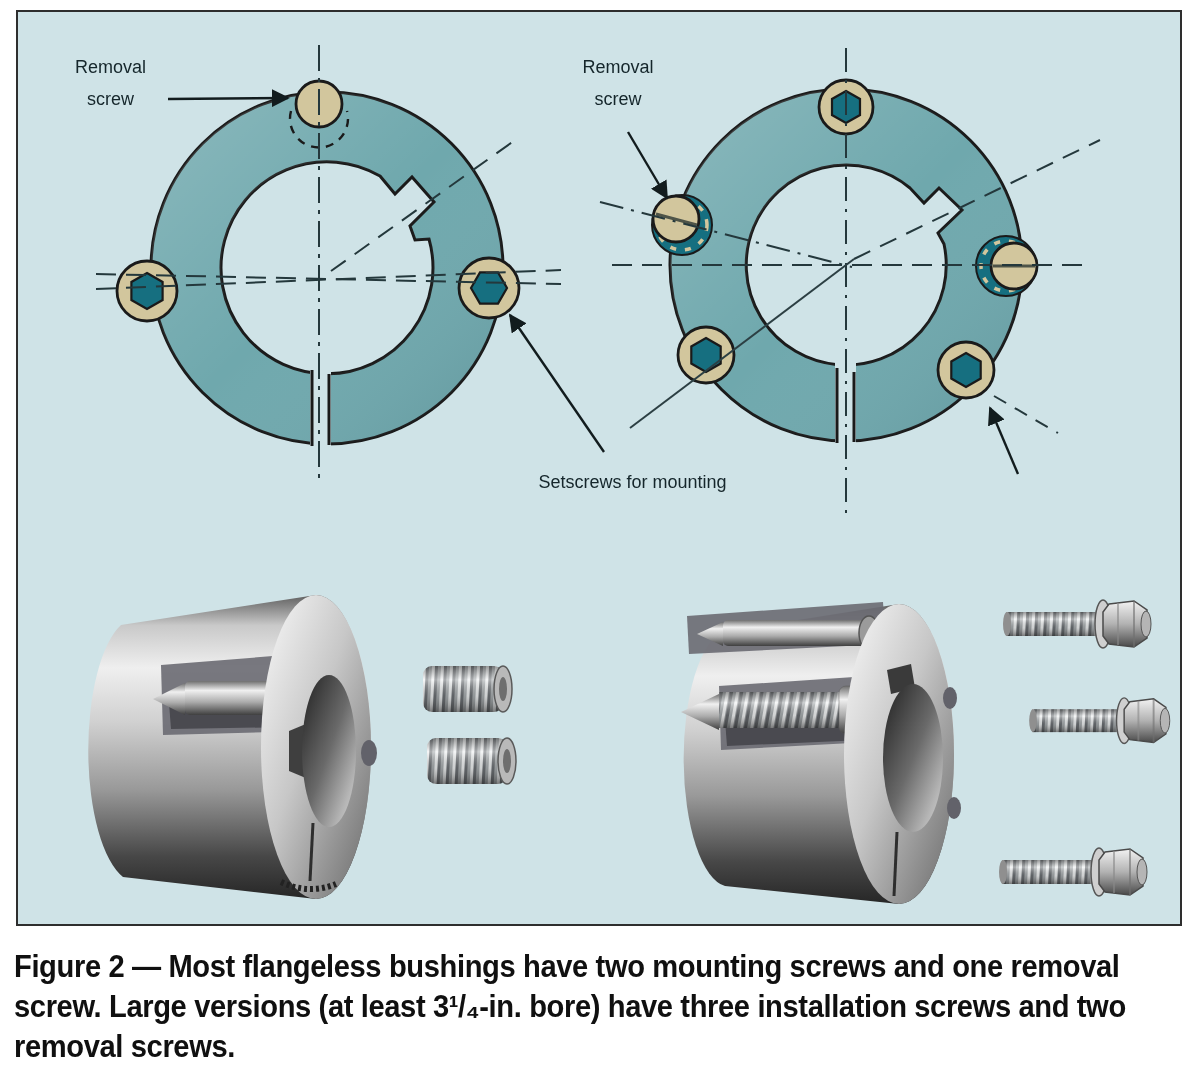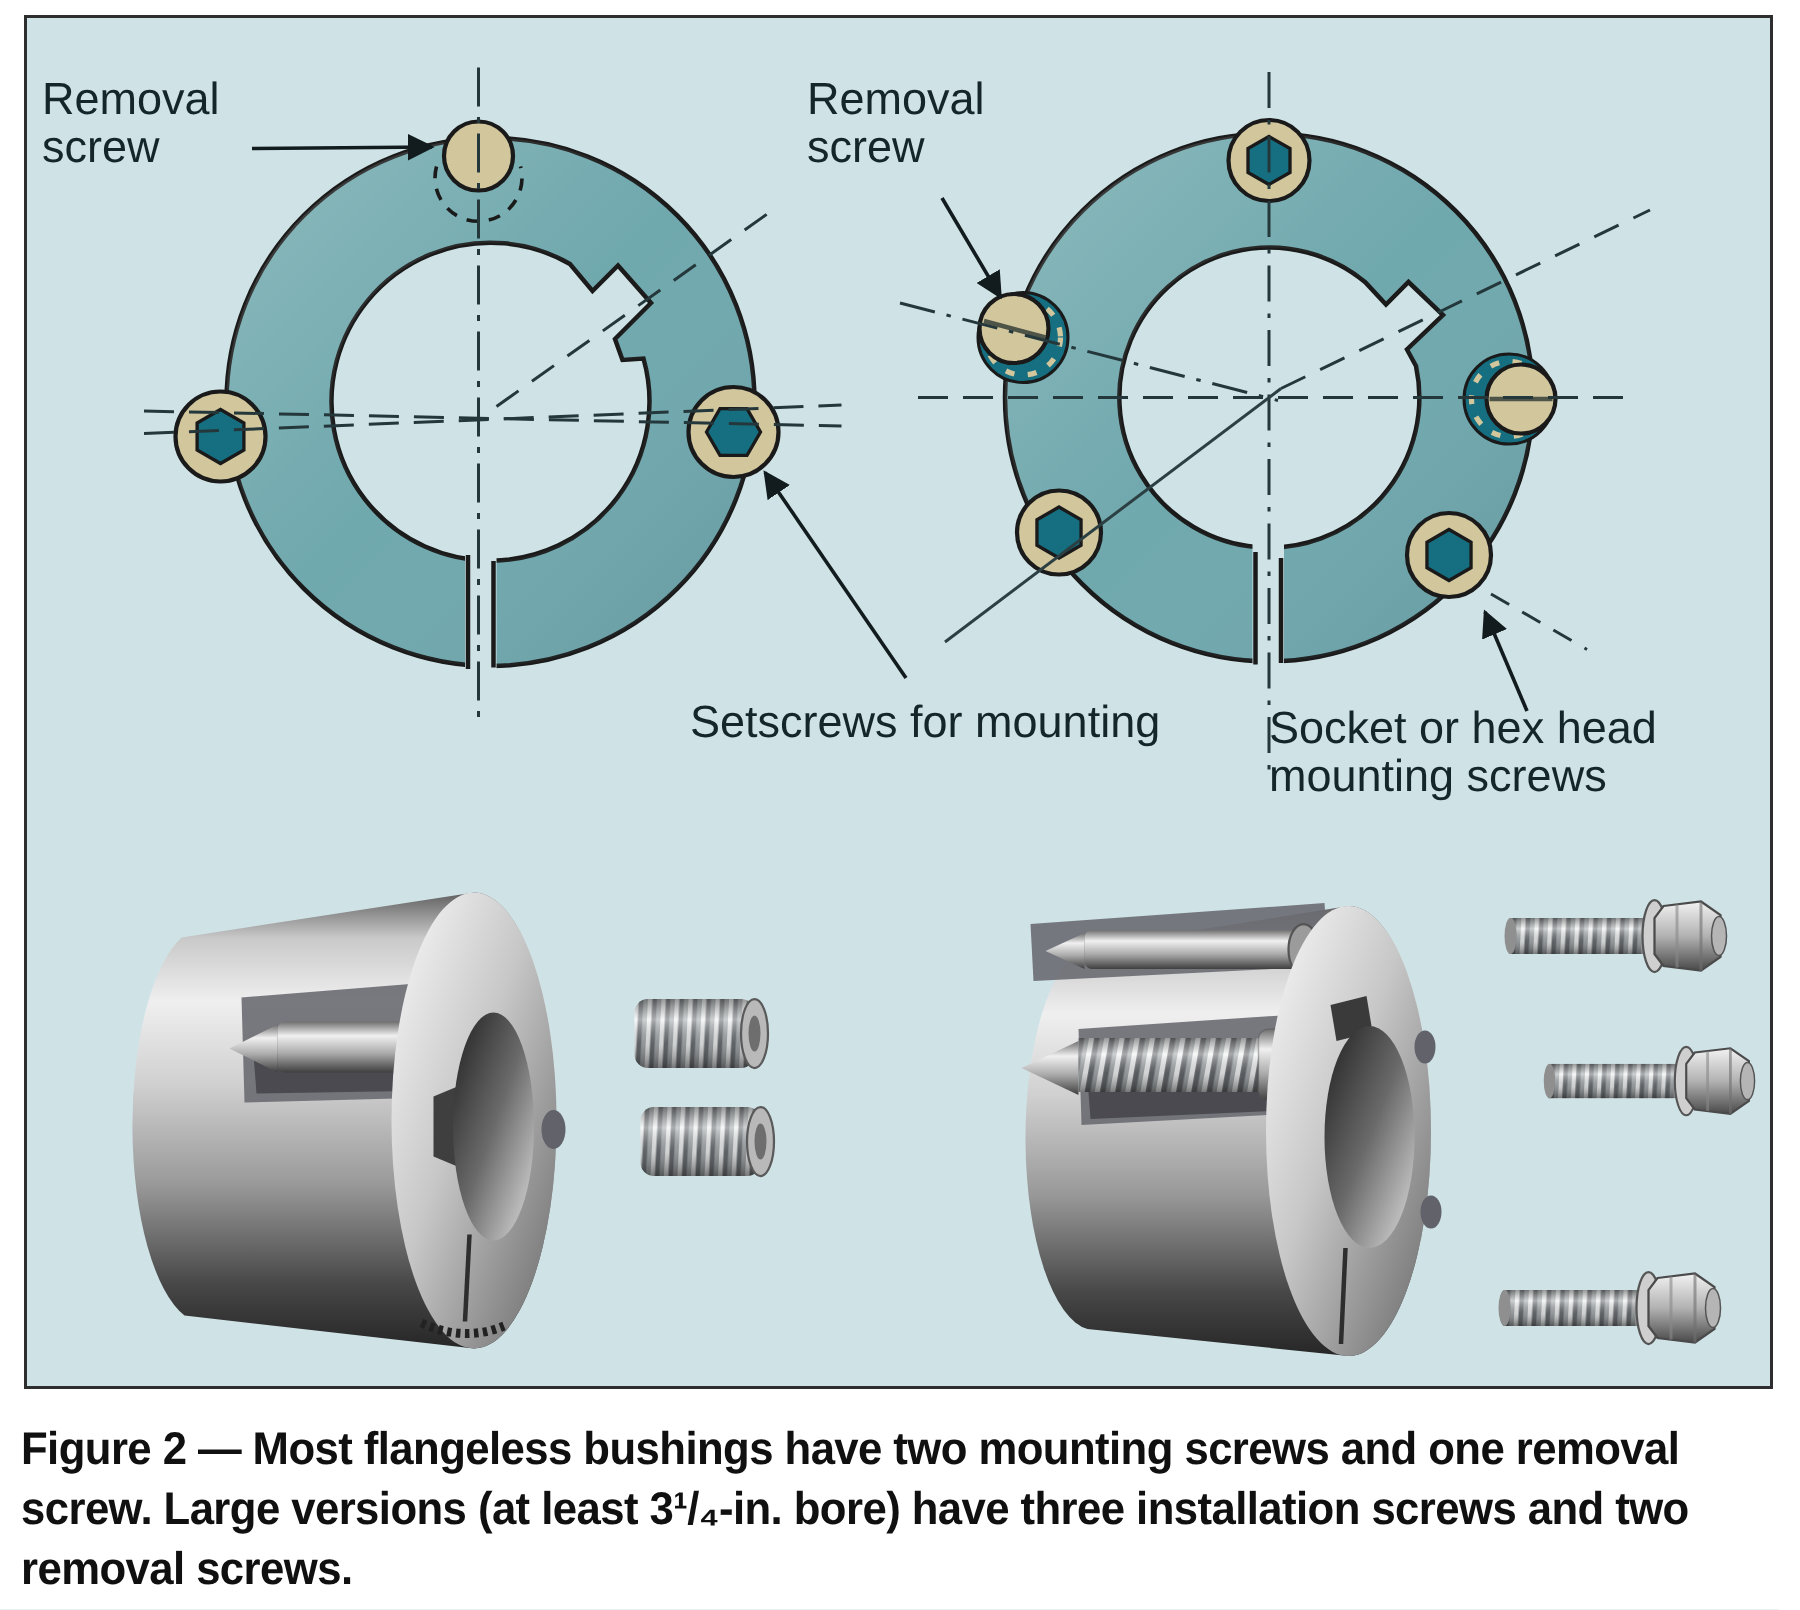--- a/index.html
+++ b/index.html
@@ -8,23 +8,23 @@
     font-family:"Liberation Sans","DejaVu Sans",sans-serif;overflow:hidden;
   }
   .panel{
     position:absolute;left:16px;top:10px;width:1166px;height:916px;
     box-sizing:border-box;border:2px solid var(--panel-border,#2e2e2e);
     background:var(--panel-background,#cfe3e7);
   }
   .panel svg{position:absolute;left:0;top:0;}
   .diagram-label{
     position:absolute;
-    font-size:30px;line-height:32px;
+    font-size:18px;line-height:32px;
     color:var(--label-text,#15262b);
-    text-align:left;
+    text-align:center;
     white-space:nowrap;
   }
   .caption{
     position:absolute;left:14px;top:946px;width:1190px;
     font-weight:bold;font-size:30.5px;line-height:40px;letter-spacing:-0.4px;
     color:var(--caption-text,#101010);
     transform:scaleX(0.955);transform-origin:left top;
   }
   
   .ring{fill:var(--ring-fill,#6fa8ad);stroke:var(--outline,#1a1a1a);stroke-width:3;}
@@ -252,23 +252,19 @@
     <div>Removal</div>
     <div>screw</div>
   </div>
   <div class="diagram-label" style="left:520px;top:39px;width:160px;">
     <div>Removal</div>
     <div>screw</div>
   </div>
   <div class="diagram-label" style="left:442px;top:454px;width:345px;">
     <div>Setscrews for mounting</div>
   </div>
-  <div class="diagram-label" style="left:828px;top:458px;width:345px;">
-    <div>Socket or hex head</div>
-    <div>mounting screws</div>
-  </div>
 </div>
 
 <div class="caption">
   <div>Figure 2 — Most flangeless bushings have two mounting screws and one removal</div>
   <div>screw. Large versions (at least 3¹/₄-in. bore) have three installation screws and two</div>
   <div>removal screws.</div>
 </div>
 
 </body></html>

